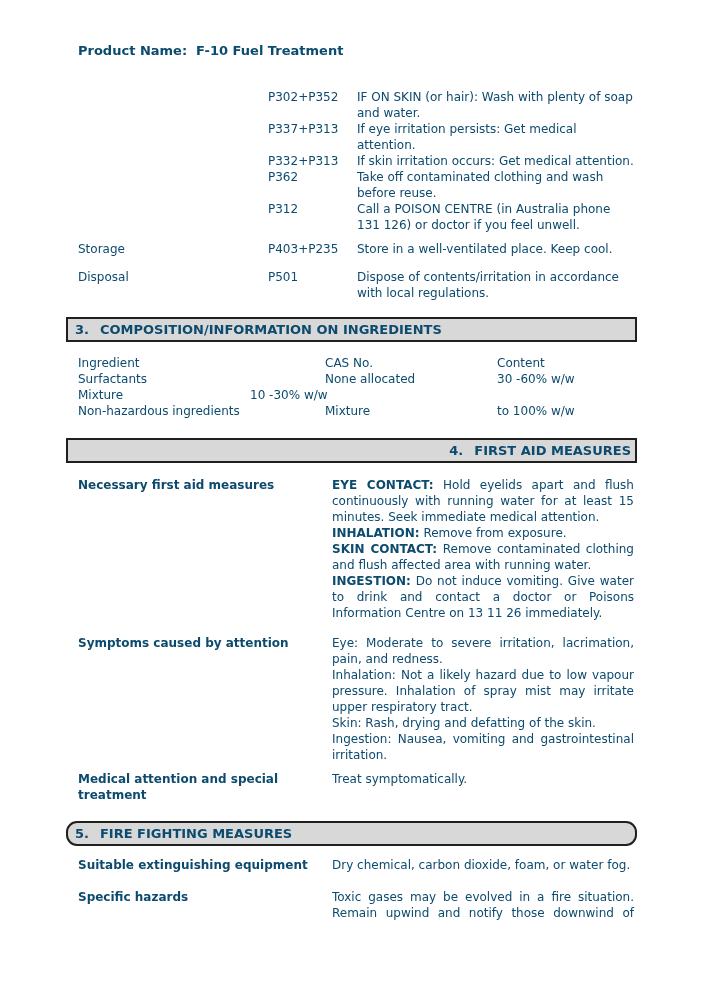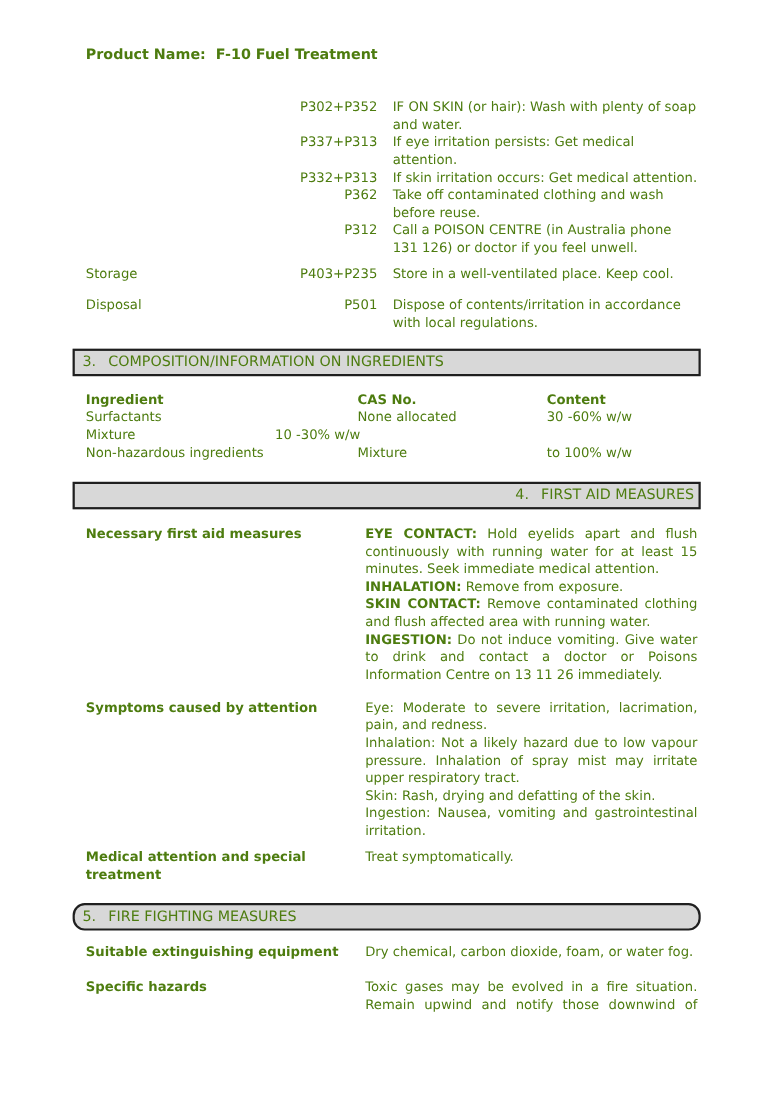--- a/index.html
+++ b/index.html
@@ -1,69 +1,69 @@
 <!DOCTYPE html>
 <html><head>
 <meta charset="utf-8">
 <style>
   html, body { margin:0; padding:0; background:#ffffff; }
   .page {
     position: relative;
     width: 708px;
     height: 935px;
     background: #ffffff;
-    color: #4d7c0f;
+    color: #0c4a6e;
     font-family: "DejaVu Sans", sans-serif;
     font-size: 12px;
     line-height: 16px;
     overflow: hidden;
   }
 
   
   .product-line {
     padding-top: 43px;
     margin-left: 78px;
     font-weight: bold;
     font-size: 13px;
   }
   .product-line .pname { margin-left: 9px; }
 
   
   .pblock { margin: 30px 0 0 78px; }
   .prow { display: flex; align-items: flex-start; }
   .pl { width: 190px; flex: none; }
-  .pc { width: 75px; flex: none; text-align: right; white-space: nowrap; }
+  .pc { width: 75px; flex: none; text-align: left; white-space: nowrap; }
   .pt { width: 280px; flex: none; margin-left: 14px; }
   .gap8  { margin-top: 8px; }
   .gap12 { margin-top: 12px; }
 
   
   .secbox {
     box-sizing: border-box;
     margin-left: 66px;
     width: 571px;
     background: #d8d8d8;
     border: 2px solid #1f1f1f;
-    font-weight: normal;
+    font-weight: bold;
     font-size: 13px;
     line-height: 17px;
     padding: 2px 4px 2px 7px;
   }
   .secbox .st { margin-left: 11px; }
   #sec3 { margin-top: 16px; }
   #sec4 { margin-top: 19px; text-align: right; }
   #sec5 { margin-top: 18px; border-radius: 11px; }
 
   
   .ingtable { margin: 13px 0 0 78px; }
   .trow { display: flex; }
   .tc1 { width: 247px; flex: none; }
   .tc2 { width: 172px; flex: none; }
   .tc3 { flex: none; }
-  .thead { font-weight: bold; }
+  .thead { font-weight: normal; }
 
   
   .farow { display: flex; align-items: flex-start; margin: 14px 0 0 78px; }
   .falabel {
     width: 254px; flex: none;
     font-weight: bold;
     padding-right: 12px;
     box-sizing: border-box;
   }
   .fatext { width: 302px; flex: none; }

